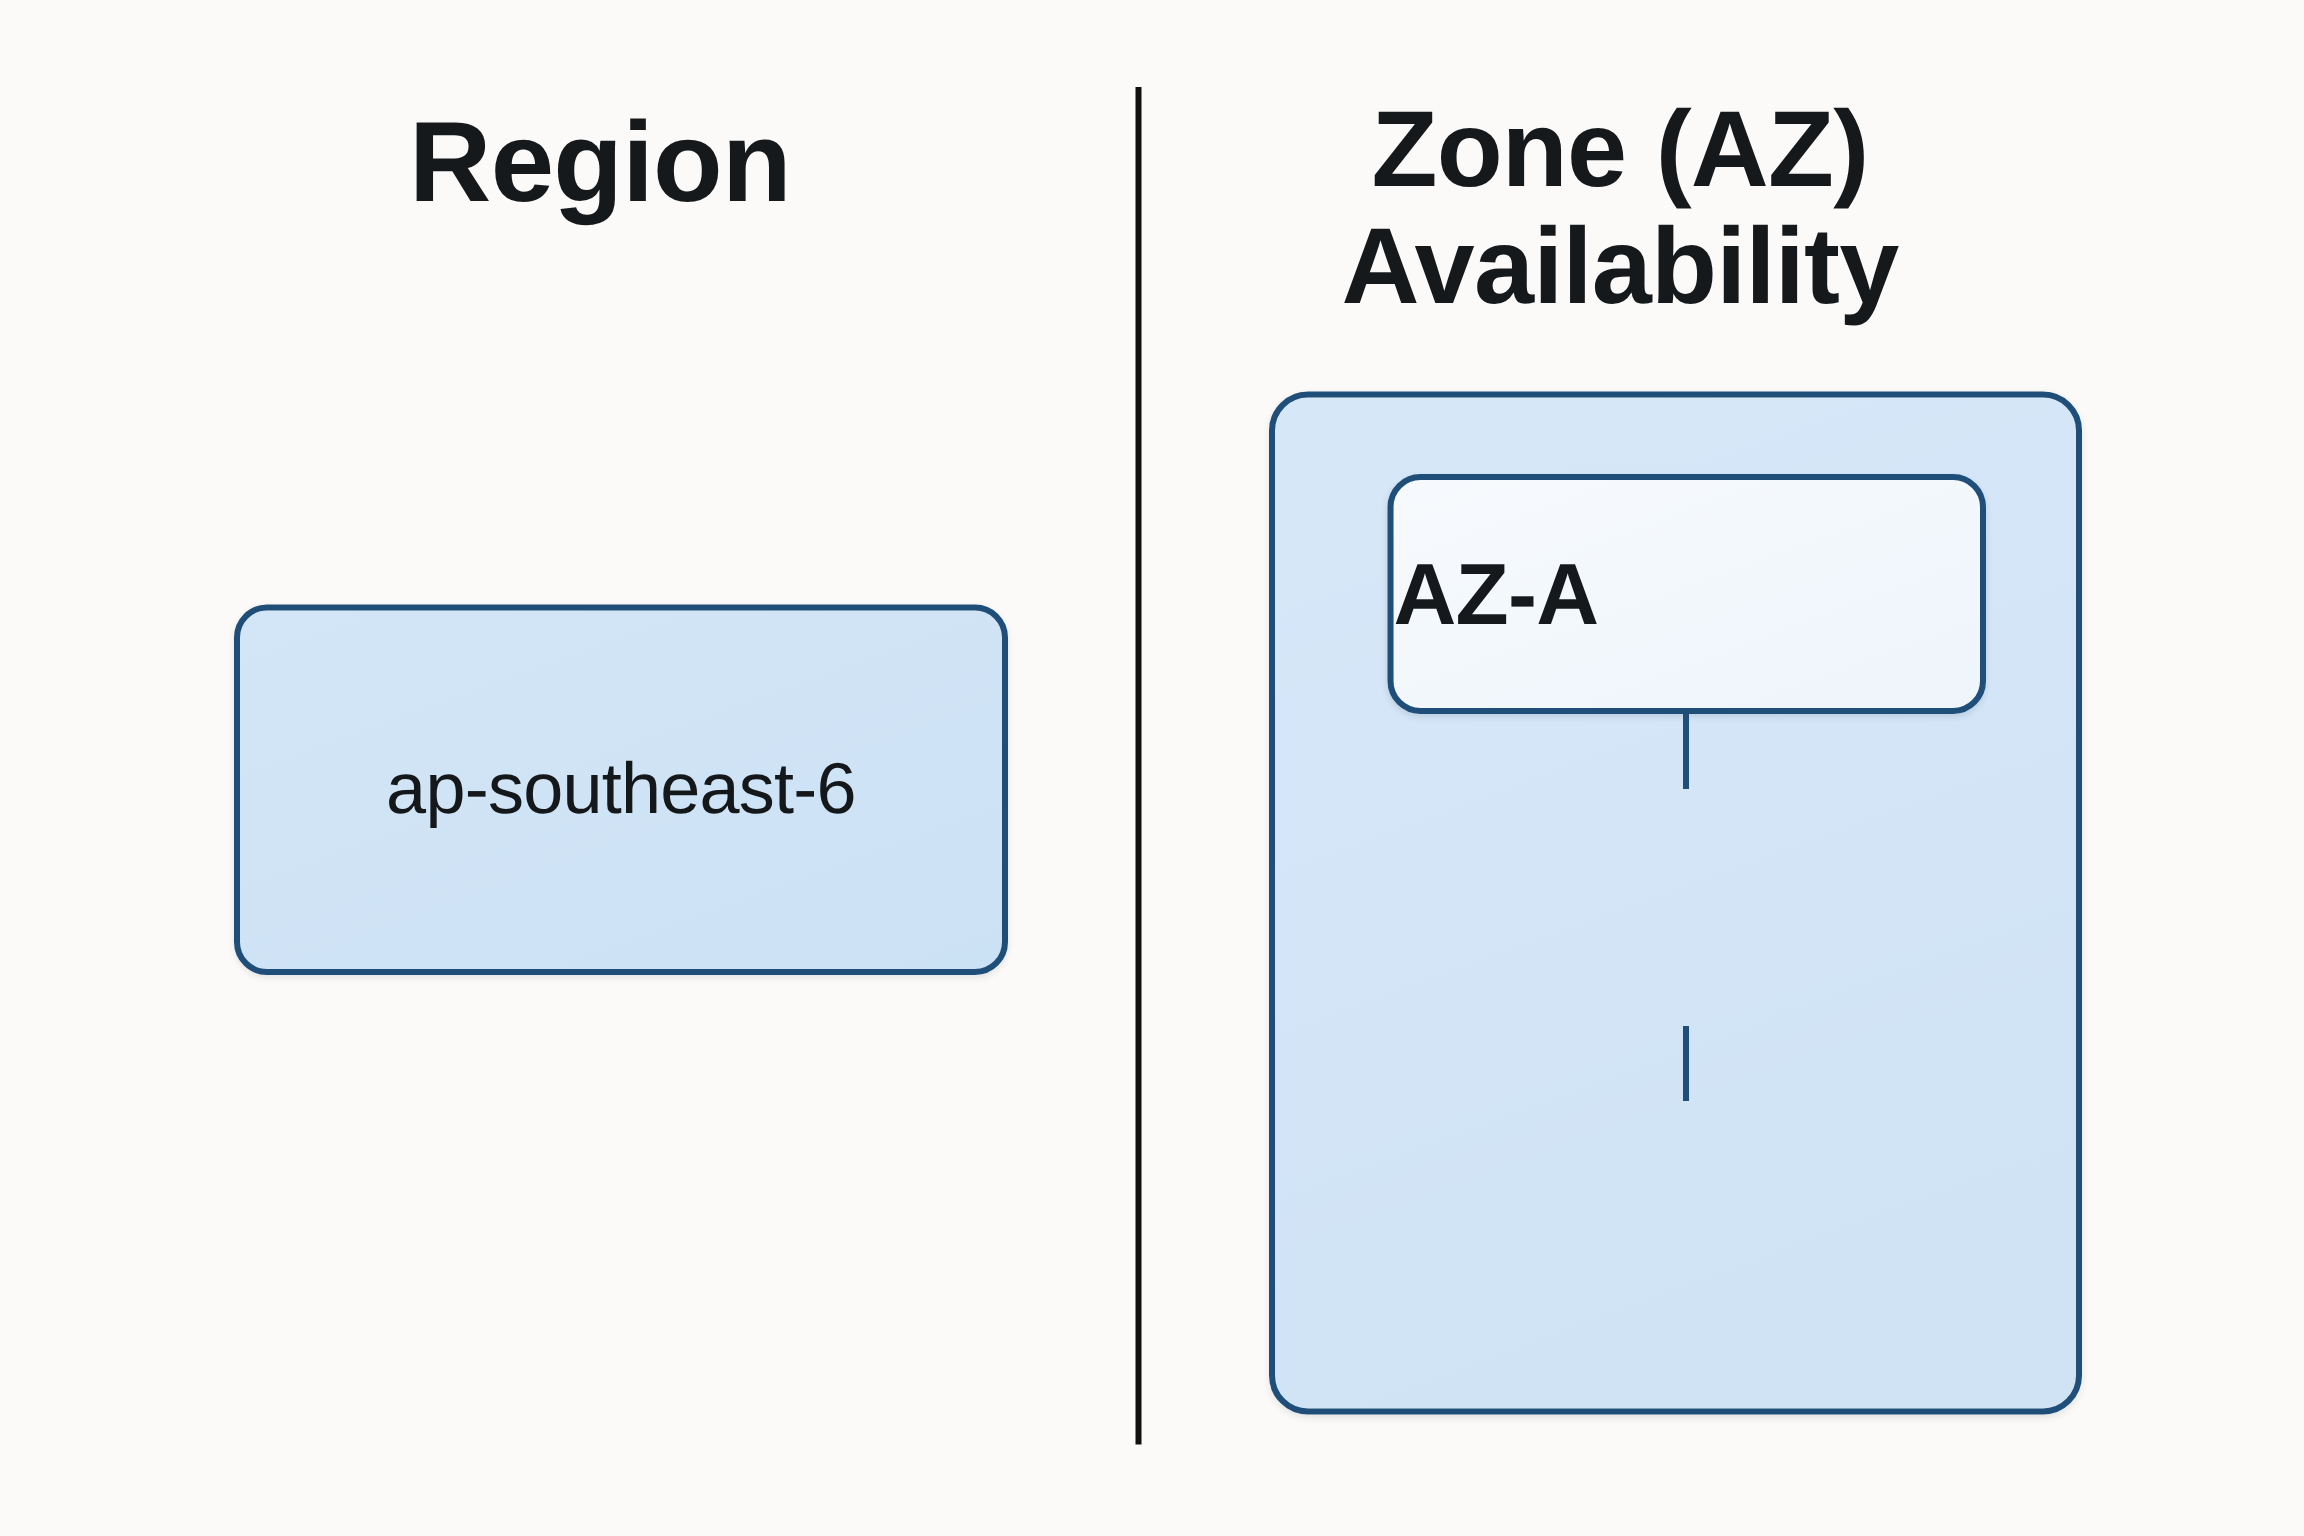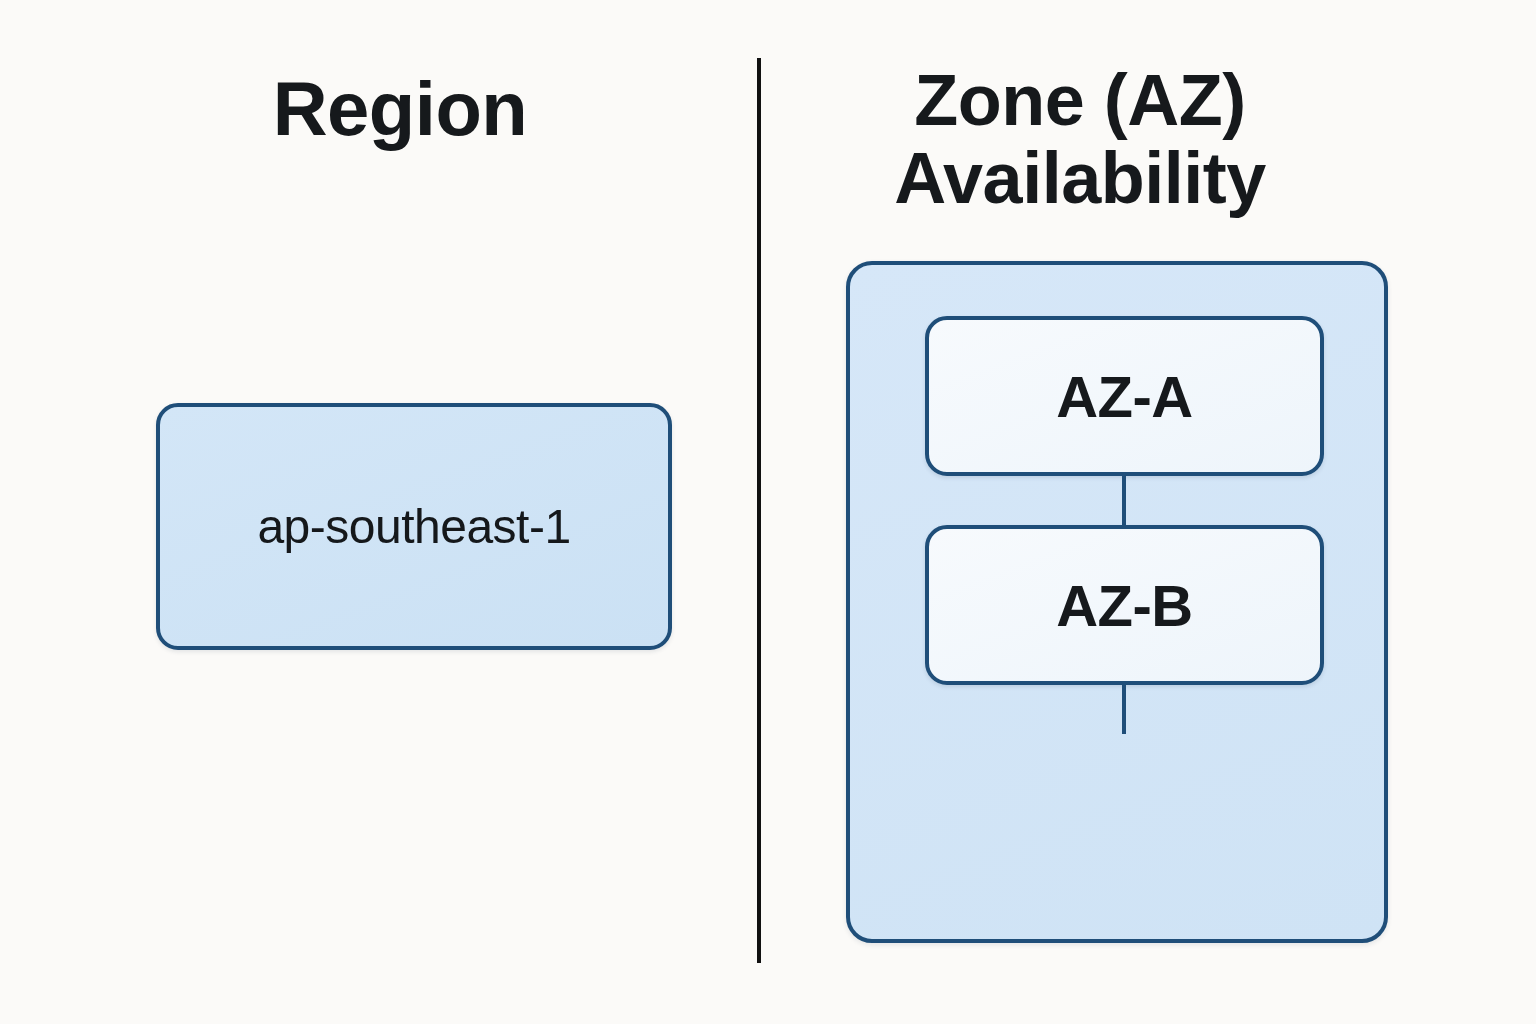--- a/index.html
+++ b/index.html
@@ -97,21 +97,20 @@
     position: absolute;
     left: 75px;
     width: 399px;
     height: 160px;
     box-sizing: border-box;
     background: linear-gradient(160deg, #f7fafd 0%, #eef5fb 100%);
     border: 4px solid #1f4e79;
     border-radius: 22px;
     display: flex;
     align-items: center;
-    justify-content: center;
     box-shadow: 0 2px 4px rgba(20,40,70,0.12);
   }
   .az-box .az-label {
     font-size: 58px;
     font-weight: bold;
     color: #16191c;
     letter-spacing: -0.5px;
     white-space: nowrap;
   }
   #az-box-0 { top: 51px; }
@@ -129,40 +128,37 @@
   #az-connector-1 { top: 419px; height: 50px; }
 </style>
 </head>
 <body>
 
 <div id="canvas">
 
   <div class="panel-heading" id="region-heading">Region</div>
 
   <div class="region-box">
-    <span class="region-label">ap-southeast-1</span>
+    <span class="region-label">ap-southeast-6</span>
   </div>
 
   <div class="divider"></div>
 
   <div class="panel-heading" id="az-heading">
     <span class="line">Zone (AZ)</span>
     <span class="line">Availability</span>
   </div>
 
   <div class="az-container">
 
     <div class="az-box" id="az-box-0">
       <span class="az-label">AZ-A</span>
     </div>
 
     <div class="az-connector" id="az-connector-0"></div>
 
-    <div class="az-box" id="az-box-1">
-      <span class="az-label">AZ-B</span>
-    </div>
 
     <div class="az-connector" id="az-connector-1"></div>
 
 
   </div>
 
 </div>
 
 </body></html>

